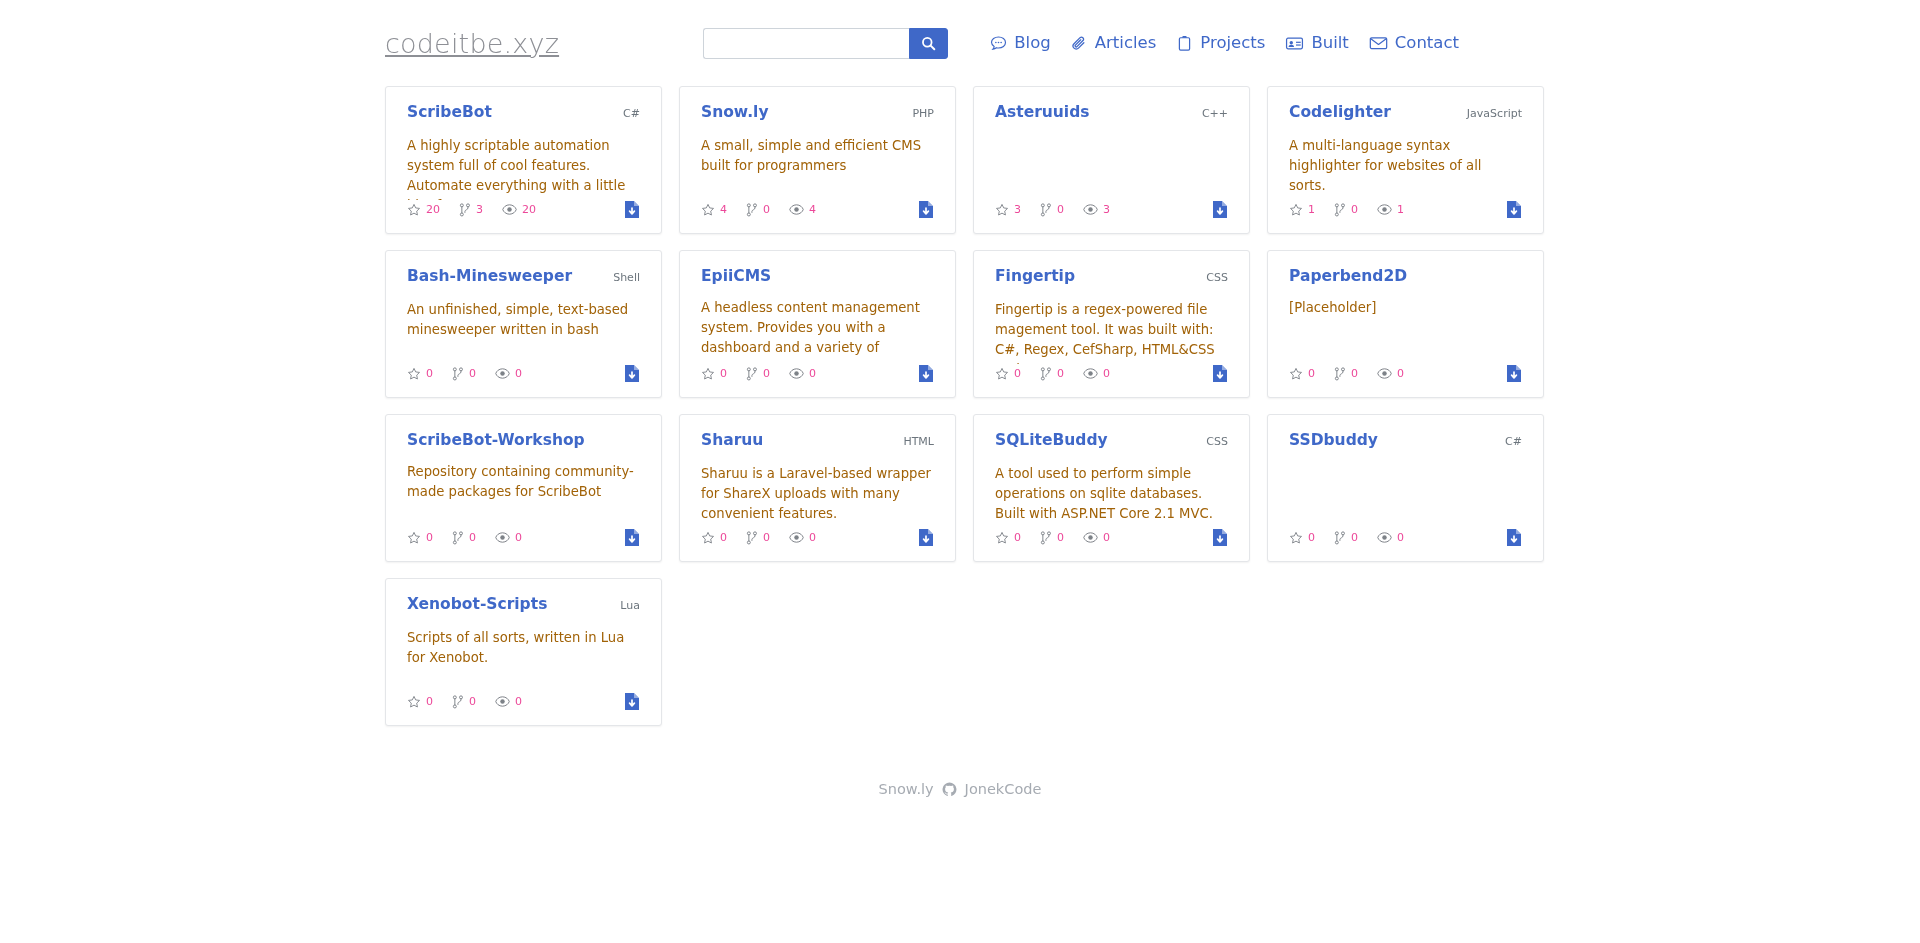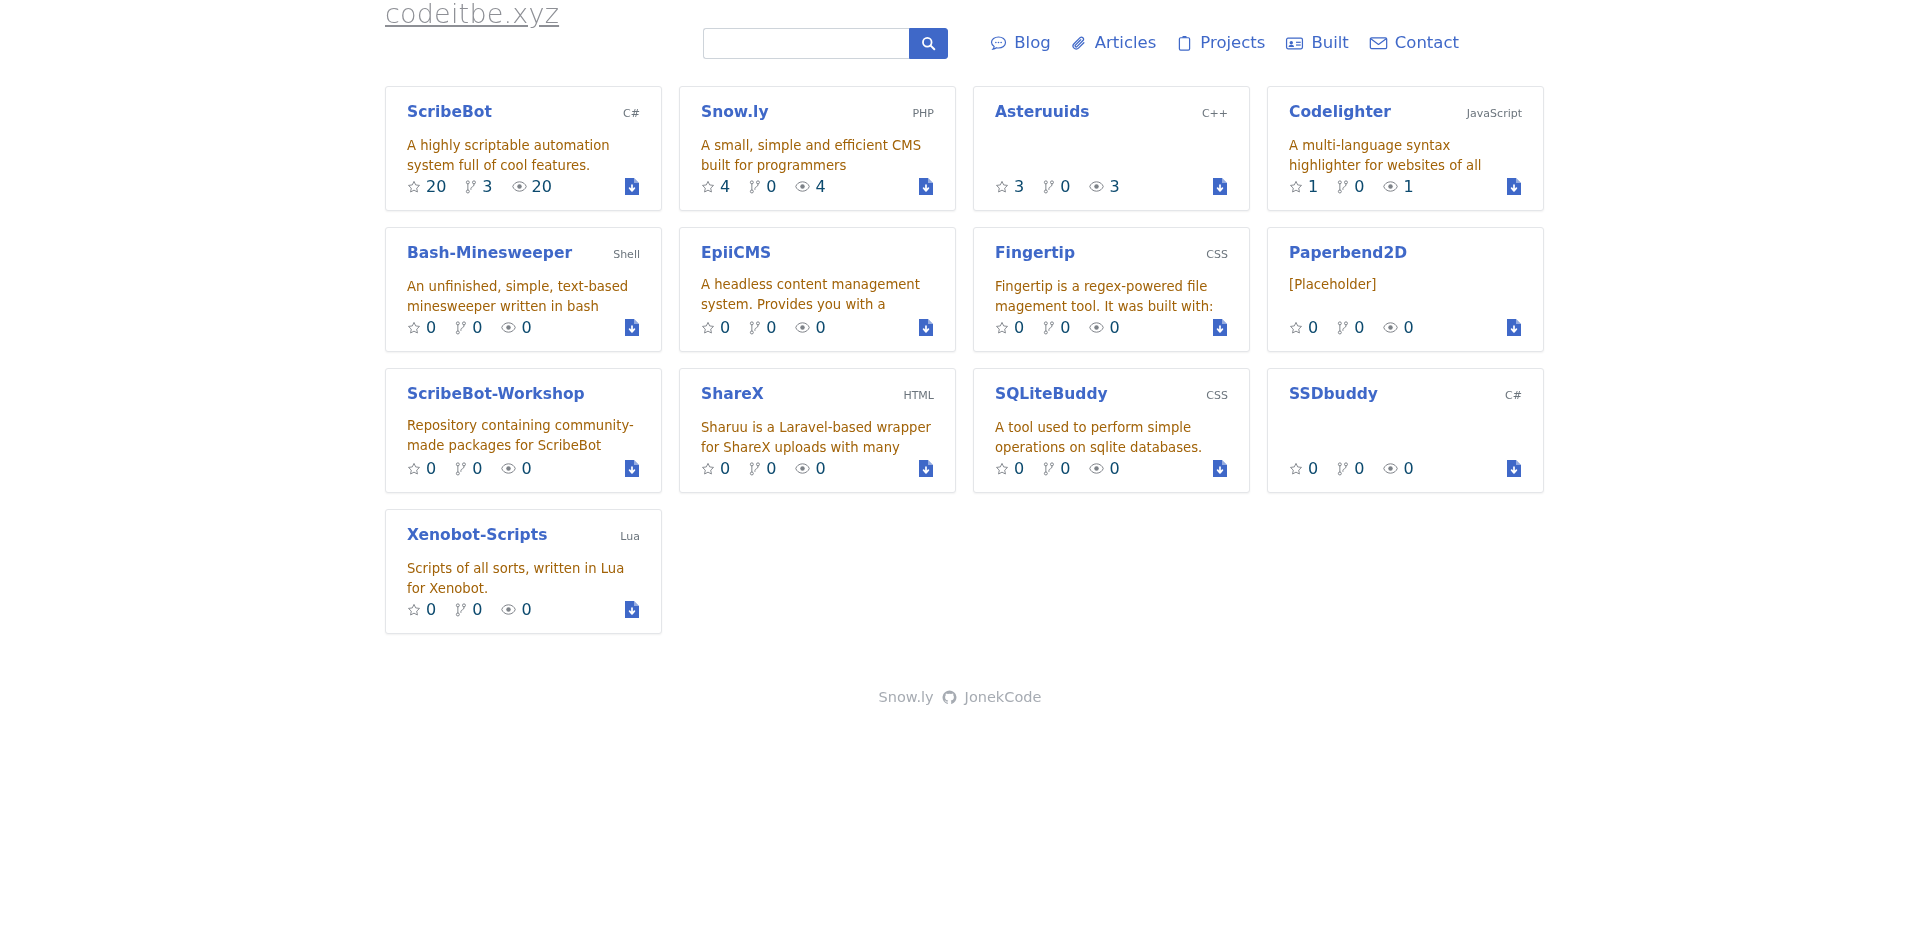--- a/index.html
+++ b/index.html
@@ -10,20 +10,21 @@
     background: #ffffff;
     font-family: "Liberation Sans", sans-serif;
     overflow: hidden;
   }
 
   
   .site-header {
     width: 1844px;
     height: 86px;
     display: flex;
+    align-items: center;
     padding: 0 385px 0 385px;
     background: #ffffff;
   }
 
   .brand {
     font-size: 27px;
     font-weight: 300;
     color: #8d8f95;
     letter-spacing: 0.2px;
     white-space: nowrap;
@@ -99,21 +100,21 @@
   .card-grid {
     display: grid;
     grid-template-columns: repeat(4, 277px);
     column-gap: 17px;
     row-gap: 16px;
     width: 1150px;
   }
 
   .repo-card {
     width: 277px;
-    height: 125px;
+    height: 148px;
     background: #ffffff;
     border: 1px solid #e4e6e9;
     border-radius: 3px;
     box-shadow: 0 1px 2px rgba(0,0,0,0.055);
     padding: 17px 21px 14px 21px;
     display: flex;
     flex-direction: column;
     position: relative;
   }
 
@@ -155,22 +156,22 @@
   .card-footer {
     margin-top: auto;
     display: flex;
     align-items: center;
   }
   .stats { display: flex; align-items: center; gap: 19px; }
   .stat {
     display: flex;
     align-items: center;
     gap: 5px;
-    font-size: 16px;
-    color: #0c4a6e;
+    font-size: 11px;
+    color: #ec4899;
     font-family: "DejaVu Sans", sans-serif;
     line-height: 1;
   }
   .stat svg { display: block; }
 
   .dl-btn {
     margin-left: auto;
     width: 16px;
     height: 19px;
     display: flex;
@@ -709,21 +710,21 @@
                 <path d="M1 1h9l5 5v12H1z" fill="#3f68c8"></path>
                 <path d="M10 1v5h5z" fill="#ffffff" opacity="0.45"></path>
                 <path d="M8 8v5.4M5.6 11.2 8 13.8l2.4-2.6" fill="none" stroke="#ffffff" stroke-width="1.7" stroke-linecap="round" stroke-linejoin="round"></path>
               </svg>
             </span>
           </button>
         </div>
       </article>
       <article class="repo-card">
         <div class="card-top">
-          <a class="card-title" href="#">ShareX</a>
+          <a class="card-title" href="#">Sharuu</a>
           <span class="card-lang">HTML</span>
         </div>
         <p class="card-desc">Sharuu is a Laravel-based wrapper for ShareX uploads with many convenient features.</p>
         <div class="card-footer">
           <div class="stats">
             <span class="stat">
               <span>
                 <svg width="14" height="14" viewBox="0 0 16 16">
                   <path d="M8 1.6 9.9 5.6l4.4.6-3.2 3.1.8 4.4L8 11.6l-3.9 2.1.8-4.4L1.7 6.2l4.4-.6z" fill="none" stroke="#7d8288" stroke-width="1.05" stroke-linejoin="round"></path>
                 </svg>

